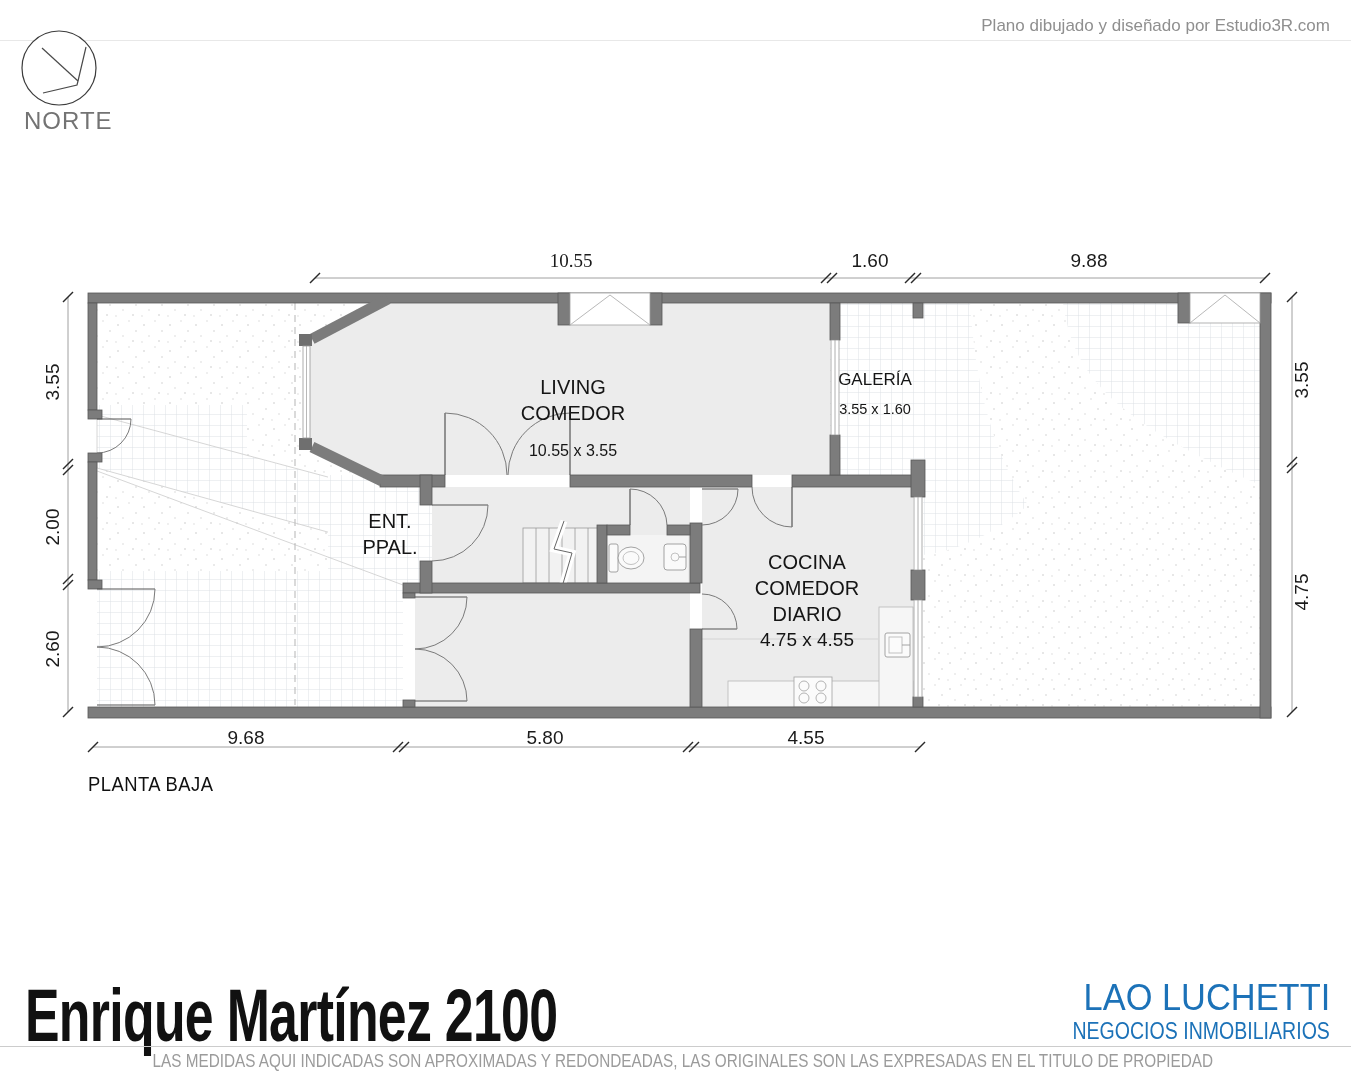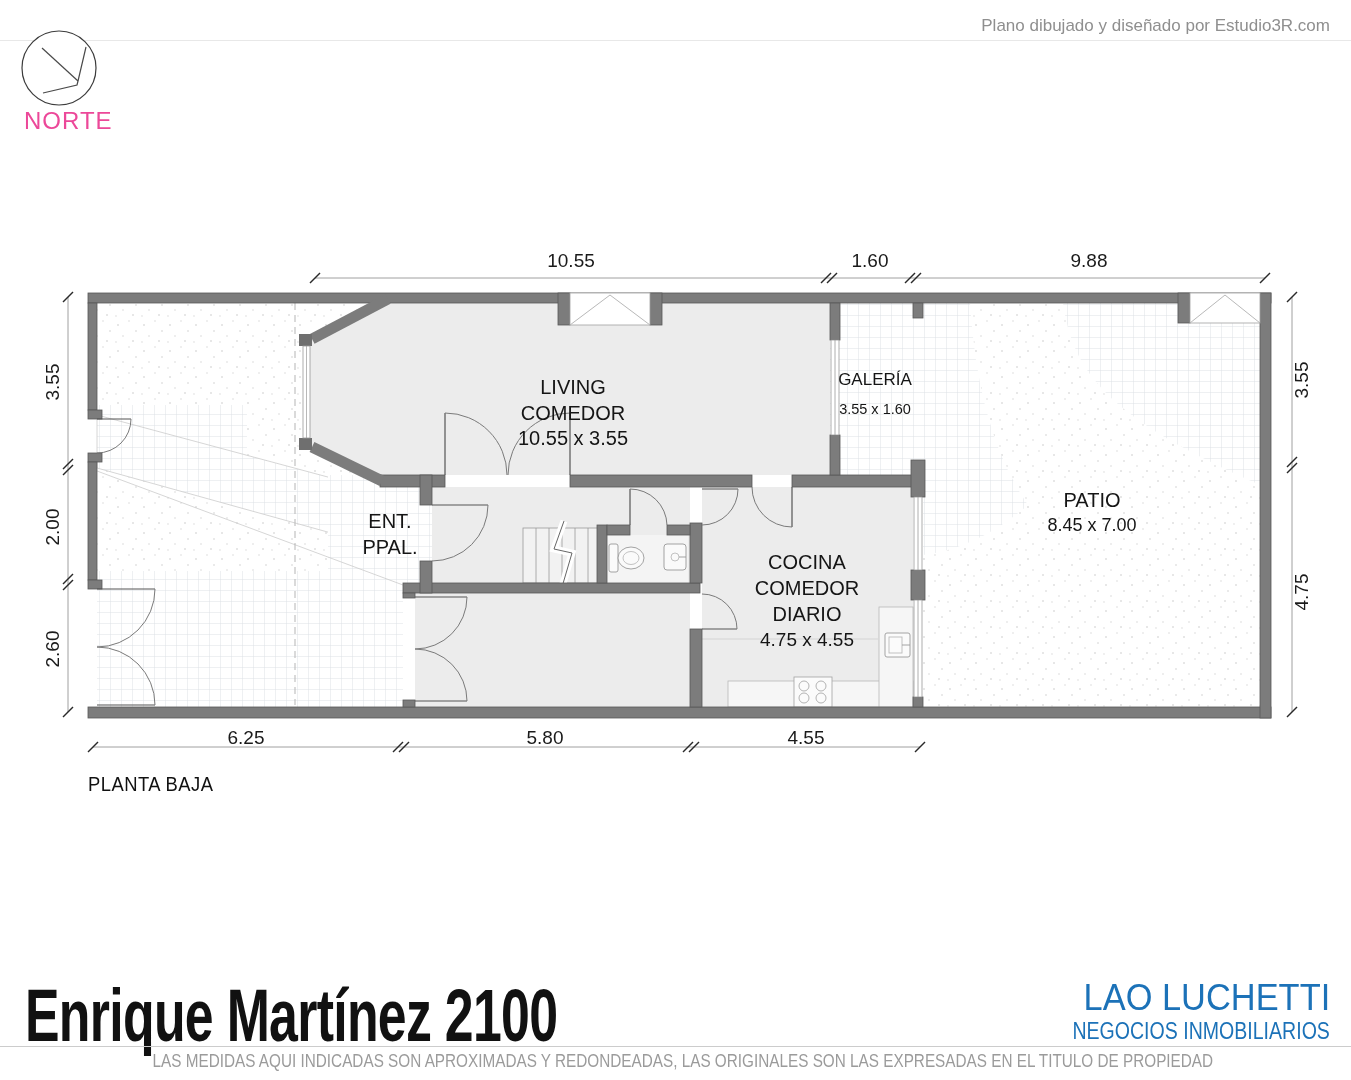--- a/index.html
+++ b/index.html
@@ -1,21 +1,21 @@
 <!DOCTYPE html>
 <html><head>
 <meta charset="utf-8">
 <style>
   html,body{margin:0;padding:0;background:#ffffff;}
   #stage{position:relative;width:1351px;height:1076px;background:#ffffff;overflow:hidden;
          font-family:"Liberation Sans", sans-serif;color:#111;}
   .abs{position:absolute;}
   .hline{position:absolute;left:0;width:1351px;height:1px;background:#e8e8e8;}
   .credit{position:absolute;top:16px;right:21px;font-size:17px;color:#8f8f8f;}
-  .norte{position:absolute;left:24px;top:107px;font-size:24px;letter-spacing:1px;color:#ec4899;}
+  .norte{position:absolute;left:24px;top:107px;font-size:24px;letter-spacing:1px;color:#737373;}
   .dim{position:absolute;font-size:19px;color:#1a1a1a;text-align:center;white-space:nowrap;}
   .dim.vert{transform:rotate(-90deg);}
   .roomlbl{position:absolute;text-align:center;color:#151515;}
   .roomlbl .l{display:block;font-size:20px;line-height:26px;}
   .roomlbl .s{display:block;font-size:19px;line-height:25px;}
   .roomlbl.small .l{font-size:17px;line-height:22px;}
   .roomlbl.small .s{font-size:14.5px;line-height:19px;margin-top:9px;}
   .planta{position:absolute;left:88px;top:773px;font-size:20px;letter-spacing:0.5px;
           transform:scaleX(0.92);transform-origin:left center;}
   .title{position:absolute;left:25px;top:973px;font-size:74px;font-weight:bold;line-height:1.15;
@@ -237,44 +237,40 @@
           <path d="M 420 182 A 62 62 0 0 1 482 120"></path>
           <path d="M 542 196 A 37 37 0 0 1 579 232"></path>
           <path d="M 650 196 A 36 36 0 0 1 614 232"></path>
           <path d="M 614 301 A 35 35 0 0 1 649 336"></path>
           <path d="M 704 234 A 40 40 0 0 1 664 194"></path>
         </g>
       </g>
     </g>
   </svg>
 
-  <div class="dim" style="left:511px;top:250px;width:120px;">10.55</div>
+  <div class="dim" style="left:511px;top:250px;width:120px;font-family:Liberation Serif, serif;">10.55</div>
   <div class="dim" style="left:820px;top:250px;width:100px;">1.60</div>
   <div class="dim" style="left:1039px;top:250px;width:100px;">9.88</div>
-  <div class="dim" style="left:186px;top:727px;width:120px;">6.25</div>
+  <div class="dim" style="left:186px;top:727px;width:120px;">9.68</div>
   <div class="dim" style="left:485px;top:727px;width:120px;">5.80</div>
   <div class="dim" style="left:746px;top:727px;width:120px;">4.55</div>
   <div class="dim vert" style="left:8px;top:371px;width:90px;">3.55</div>
   <div class="dim vert" style="left:8px;top:516px;width:90px;">2.00</div>
   <div class="dim vert" style="left:8px;top:638px;width:90px;">2.60</div>
   <div class="dim vert" style="left:1257px;top:369px;width:90px;">3.55</div>
   <div class="dim vert" style="left:1257px;top:581px;width:90px;">4.75</div>
 
   <div class="roomlbl" style="left:453px;top:374px;width:240px;">
     <span class="l">LIVING</span>
     <span class="l">COMEDOR</span>
-    <span class="s" style="font-size:20px;">10.55 x 3.55</span>
+    <span class="s" style="font-size:16px;margin-top:12px;">10.55 x 3.55</span>
   </div>
   <div class="roomlbl small" style="left:820px;top:369px;width:110px;text-align:center;">
     <span class="l">GALERÍA</span>
     <span class="s">3.55 x 1.60</span>
-  </div>
-  <div class="roomlbl" style="left:1012px;top:487px;width:160px;">
-    <span class="l">PATIO</span>
-    <span class="s" style="font-size:18px;">8.45 x 7.00</span>
   </div>
   <div class="roomlbl" style="left:345px;top:508px;width:90px;">
     <span class="l">ENT.</span>
     <span class="l">PPAL.</span>
   </div>
   <div class="roomlbl" style="left:727px;top:549px;width:160px;">
     <span class="l">COCINA</span>
     <span class="l">COMEDOR</span>
     <span class="l">DIARIO</span>
     <span class="s">4.75 x 4.55</span>

